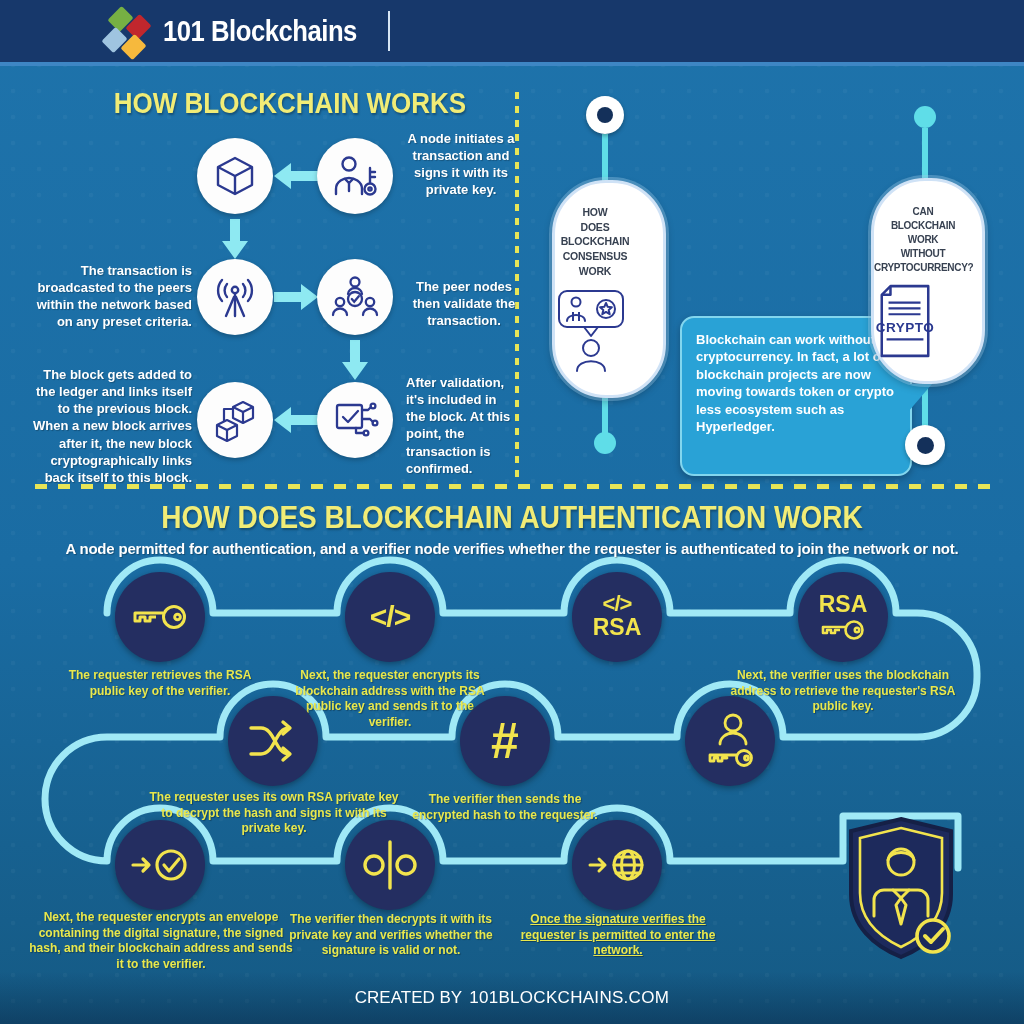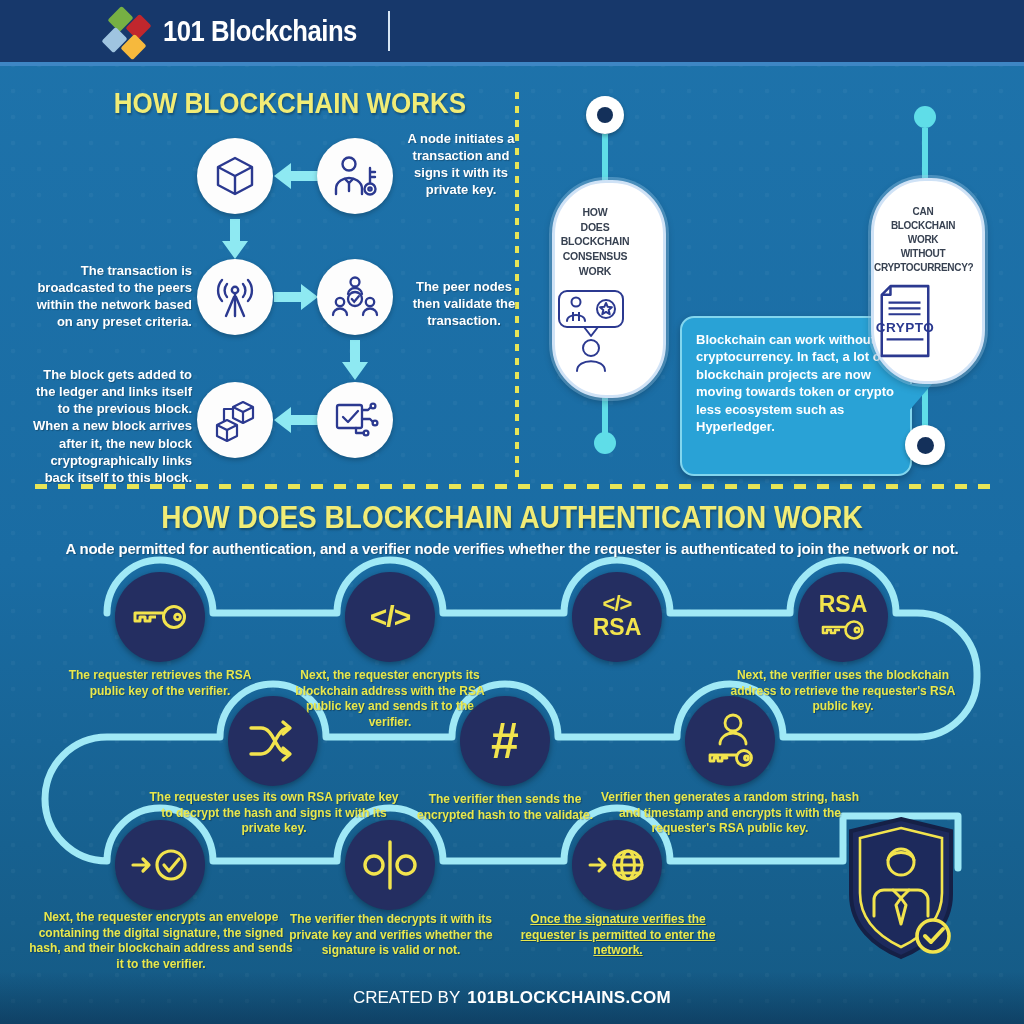--- a/index.html
+++ b/index.html
@@ -56,21 +56,21 @@
     box-shadow:0 2px 6px rgba(0,0,0,.35);color:#f2e44d;font-weight:800;}
   .atxt{position:absolute;color:#e9e84c;font-weight:700;font-size:12px;line-height:1.3;
     text-align:center;z-index:3;text-shadow:1px 1px 1px rgba(0,0,0,.3);}
   .glyph-lg{font-size:30px;letter-spacing:-1px;}
   .glyph-md{font-size:22px;letter-spacing:-1px;line-height:1;}
   .glyph-rsa{font-size:23px;line-height:1.1;}
   .glyph-hash{font-size:50px;line-height:1;}
   .footer{position:absolute;left:0;bottom:0;width:1024px;height:52px;z-index:4;
     background:linear-gradient(180deg,rgba(10,40,70,0) 0%,rgba(8,35,64,.45) 100%);
     display:flex;align-items:center;justify-content:center;color:#fff;font-size:17px;}
-  .footer b{font-weight:700;margin-left:7px;letter-spacing:0.3px;}
+  .footer b{font-weight:400;margin-left:7px;letter-spacing:0.3px;}
   svg{display:block;}
 </style>
 </head>
 <body>
 
 <div class="canvas">
 
   <div class="header">
     <div class="abs" style="left:103px;top:8px;width:48px;height:48px;">
       <i class="diamond" style="left:9px;top:1px;background:#76b043;"></i>
@@ -83,20 +83,21 @@
     </div>
     <div class="hdr-divider"></div>
   </div>
 
   <div class="sec-title" style="left:60px;top:88px;width:460px;font-size:26px;"><span>HOW BLOCKCHAIN WORKS</span></div>
 
   <div class="wtxt" style="left:404px;top:130px;width:114px;text-align:center;">A node initiates a transaction and signs it with its private key.</div>
   <div class="wtxt" style="left:32px;top:262px;width:160px;text-align:right;">The transaction is broadcasted to the peers within the network based on any preset criteria.</div>
   <div class="wtxt" style="left:398px;top:278px;width:110px;text-align:center;margin-left:11px;">The peer nodes then validate the transaction.</div>
   <div class="wtxt" style="left:28px;top:366px;width:164px;text-align:right;">The block gets added to the ledger and links itself to the previous block. When a new block arrives after it, the new block cryptographically links back itself to this block.</div>
+  <div class="wtxt" style="left:406px;top:374px;width:112px;text-align:left;">After validation, it's included in the block. At this point, the transaction is confirmed.</div>
 
   <div class="wcircle" style="left:197px;top:138px;">
     <svg width="46" height="46" viewBox="0 0 46 46" fill="none" stroke="#2b3990" stroke-width="2.4" stroke-linejoin="round">
       <path d="M23 5 L40 14 V32 L23 41 L6 32 V14 Z"></path>
         <path d="M6 14 L23 23 L40 14"></path>
         <path d="M23 23 V41"></path>
     </svg>
   </div>
   <div class="wcircle" style="left:317px;top:138px;">
     <svg width="48" height="46" viewBox="0 0 48 46" fill="none" stroke="#2b3990" stroke-width="2.4" stroke-linecap="round" stroke-linejoin="round">
@@ -291,22 +292,21 @@
     <svg width="54" height="58" viewBox="0 0 54 58" fill="none" stroke="#f2e44d" stroke-width="2.8" stroke-linecap="round" stroke-linejoin="round">
       <circle cx="30" cy="11" r="8"></circle>
         <path d="M17 32 a13 11 0 0 1 26 0"></path>
       <circle cx="41" cy="46" r="7.5"></circle>
         <circle cx="43.5" cy="46" r="2"></circle>
       <path d="M33 43 H7 V49 H11 V46 H15 V49 H19 V46 H24"></path>
     </svg>
   </div>
 
   <div class="atxt" style="left:148px;top:790px;width:252px;">The requester uses its own RSA private key to decrypt the hash and signs it with its private key.</div>
-  <div class="atxt" style="left:410px;top:792px;width:190px;">The verifier then sends the encrypted hash to the validate.</div>
-  <div class="atxt" style="left:594px;top:790px;width:272px;">Verifier then generates a random string, hash and timestamp and encrypts it with the requester's RSA public key.</div>
+  <div class="atxt" style="left:410px;top:792px;width:190px;">The verifier then sends the encrypted hash to the requester.</div>
 
   <div class="acirc" style="left:115px;top:820px;">
     <svg width="60" height="48" viewBox="0 0 60 48" fill="none" stroke="#f2e44d" stroke-width="3.2" stroke-linecap="round" stroke-linejoin="round">
       <path d="M3 24 h16 m0 0 l-6 -6 m6 6 l-6 6"></path>
       <circle cx="41" cy="24" r="14"></circle>
         <path d="M34 24 l5 6 10-12"></path>
     </svg>
   </div>
   <div class="acirc" style="left:345px;top:820px;">
     <svg width="56" height="52" viewBox="0 0 56 52" fill="none" stroke="#f2e44d" stroke-width="3.4" stroke-linecap="round">

